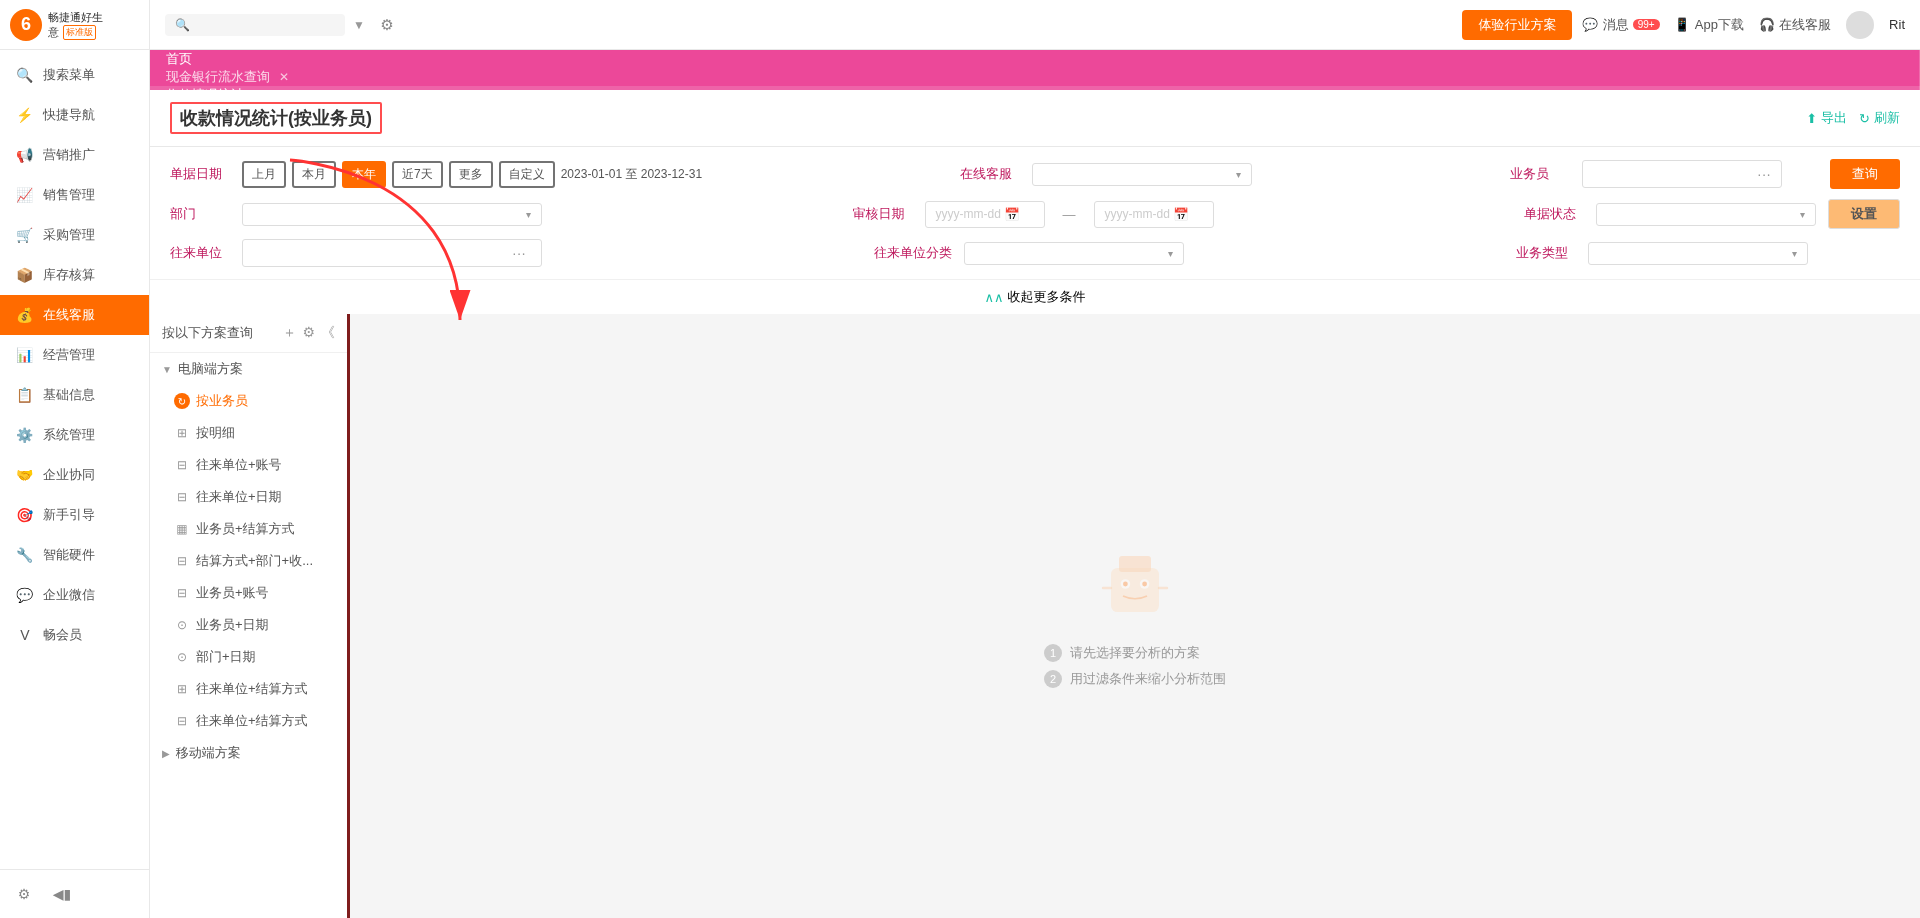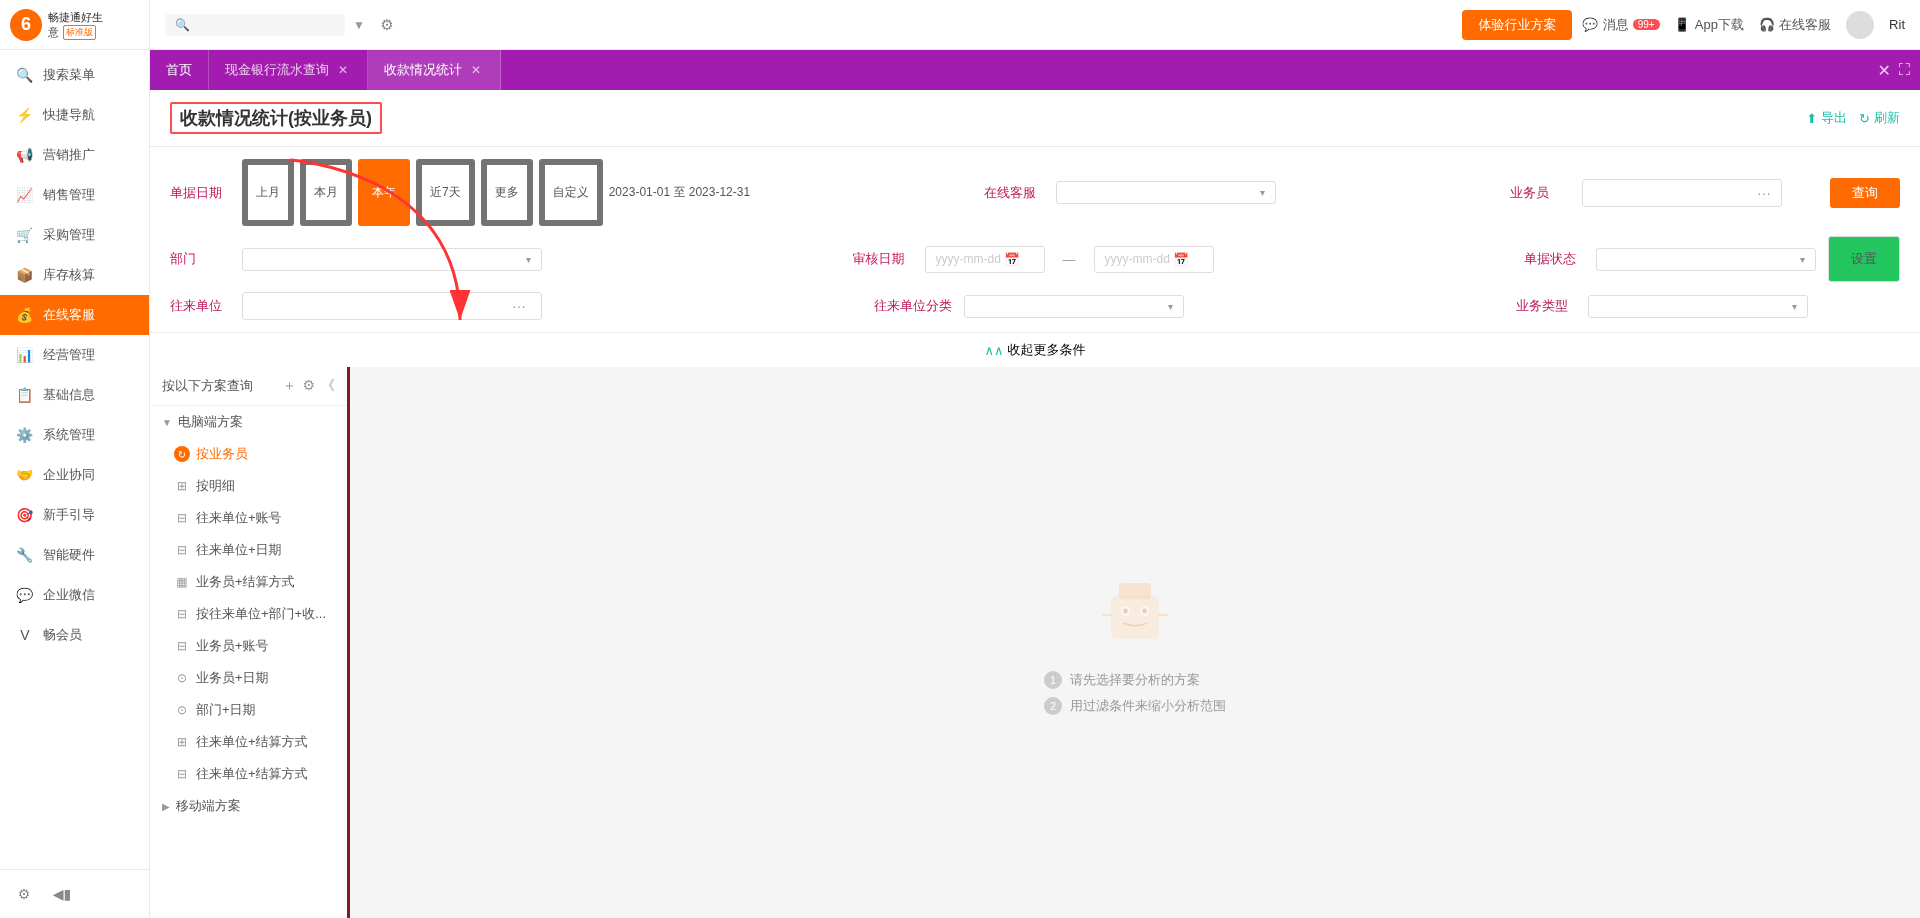--- a/index.html
+++ b/index.html
@@ -26,41 +26,41 @@
     .topbar-search { display: flex; align-items: center; background: #f5f5f5; border-radius: 4px; padding: 4px 10px; font-size: 12px; color: #999; min-width: 180px; }
     .topbar-arrow { font-size: 12px; color: #999; cursor: pointer; }
     .topbar-gear { width: 28px; height: 28px; display: flex; align-items: center; justify-content: center; color: #888; cursor: pointer; font-size: 15px; }
     .trial-btn { background: #ff6b00; color: white; border: none; border-radius: 4px; padding: 6px 16px; font-size: 13px; cursor: pointer; white-space: nowrap; }
     .topbar-right { display: flex; align-items: center; gap: 15px; }
     .topbar-right-item { display: flex; align-items: center; gap: 4px; color: #555; font-size: 13px; cursor: pointer; }
     .badge { background: #ff4d4f; color: white; border-radius: 10px; padding: 0 5px; font-size: 10px; min-width: 18px; text-align: center; }
     .user-avatar { width: 28px; height: 28px; background: #ddd; border-radius: 50%; }
 
     
-    .tabbar { height: 40px; background: #a21caf; display: flex; align-items: stretch; flex-shrink: 0; }
+    .tabbar { height: 40px; background: #ec4899; display: flex; align-items: stretch; flex-shrink: 0; flex-direction: column; }
     .tab { display: flex; align-items: center; padding: 0 16px; color: rgba(255,255,255,0.8); font-size: 13px; cursor: pointer; gap: 6px; border-right: 1px solid rgba(255,255,255,0.2); }
     .tab.active { background: rgba(255,255,255,0.15); color: white; }
     .tab-home { color: white; font-size: 13px; }
     .tab-close { width: 16px; height: 16px; display: flex; align-items: center; justify-content: center; font-size: 12px; color: rgba(255,255,255,0.7); border-radius: 50%; }
     .tabbar-right { margin-left: auto; display: flex; align-items: center; padding: 0 10px; gap: 8px; }
     .tabbar-action { color: rgba(255,255,255,0.8); font-size: 16px; cursor: pointer; }
 
     
     .content-area { flex: 1; display: flex; flex-direction: column; overflow: hidden; }
 
     
     .page-header { background: white; padding: 12px 20px; border-bottom: 1px solid #e8e8e8; display: flex; align-items: center; justify-content: space-between; flex-shrink: 0; }
     .page-title { font-size: 18px; font-weight: bold; color: #333; border: 2px solid #ff4d4f; padding: 2px 8px; border-radius: 2px; }
     .page-actions { display: flex; align-items: center; gap: 12px; }
     .action-btn { display: flex; align-items: center; gap: 4px; color: #1abfa5; font-size: 13px; cursor: pointer; }
     .filter-row { display: flex; align-items: center; gap: 12px; margin-bottom: 10px; }
     .filter-row:last-child { margin-bottom: 0; }
     .filter-label { color: #be185d; font-size: 13px; white-space: nowrap; min-width: 60px; }
     .filter-date-group { display: flex; align-items: center; gap: 6px; }
-    .date-btn { padding: 19px 8px; border: 6px solid #737373; border-radius: 3px; background: white; color: #555; font-size: 12px; cursor: pointer; text-align: center; }
+    .date-btn { padding: 3px 8px; border: 2px solid #737373; border-radius: 3px; background: white; color: #555; font-size: 12px; cursor: pointer; text-align: center; }
     .date-btn.active { background: #ff6b00; color: white; border-color: #ff6b00; }
     .date-range { font-size: 12px; color: #555; }
     .filter-select { border: 1px solid #ddd; border-radius: 3px; padding: 5px 10px; font-size: 13px; color: #555; min-width: 200px; display: flex; align-items: center; justify-content: space-between; cursor: pointer; background: white; }
     .chevron-down { font-size: 10px; color: #999; }
     .date-input-group { display: flex; align-items: center; gap: 18px; }
     .date-input { border: 1px solid #ddd; border-radius: 3px; padding: 5px 10px; font-size: 12px; color: #ccc; min-width: 120px; }
     .date-icon { color: #999; font-size: 13px; }
     .dash { color: #999; }
     .more-dots { color: #999; font-size: 14px; cursor: pointer; margin: 0 5px; }
     .collapse-bar { display: flex; justify-content: center; align-items: center; padding: 8px; background: white; border-top: 1px solid #f0f0f0; cursor: pointer; }
@@ -290,21 +290,21 @@
                   <span>yyyy-mm-dd</span>
                   <span class="date-icon">📅</span>
                 </div>
             </div>
             <span style="flex:1;"></span>
             <span class="filter-label">单据状态</span>
             <div class="filter-select" style="min-width:220px;">
               <span></span>
               <span class="chevron-down">▾</span>
             </div>
-            <button class="settings-btn" style="background:#22c55e;color:#555;border:1px solid #ddd;border-radius:3px;padding:13px 22px;font-size:13px;cursor:pointer;">设置</button>
+            <button class="settings-btn" style="background:#fdba74;color:#555;border:1px solid #ddd;border-radius:3px;padding:5px 22px;font-size:13px;cursor:pointer;font-weight:bold;">设置</button>
           </div>
 
           <div class="filter-row">
             <span class="filter-label">往来单位</span>
             <div class="filter-select" style="min-width:300px;">
               <span></span>
               <span class="more-dots">···</span>
             </div>
             <span style="flex:1;"></span>
             <span class="filter-label">往来单位分类</span>
@@ -368,21 +368,21 @@
             <span>往来单位+日期</span>
           </div>
 
           <div class="tree-item">
             <div class="tree-icon">▦</div>
             <span>业务员+结算方式</span>
           </div>
 
           <div class="tree-item">
             <div class="tree-icon">⊟</div>
-            <span>按往来单位+部门+收...</span>
+            <span>结算方式+部门+收...</span>
           </div>
 
           <div class="tree-item">
             <div class="tree-icon">⊟</div>
             <span>业务员+账号</span>
           </div>
 
           <div class="tree-item">
             <div class="tree-icon">⊙</div>
             <span>业务员+日期</span>

